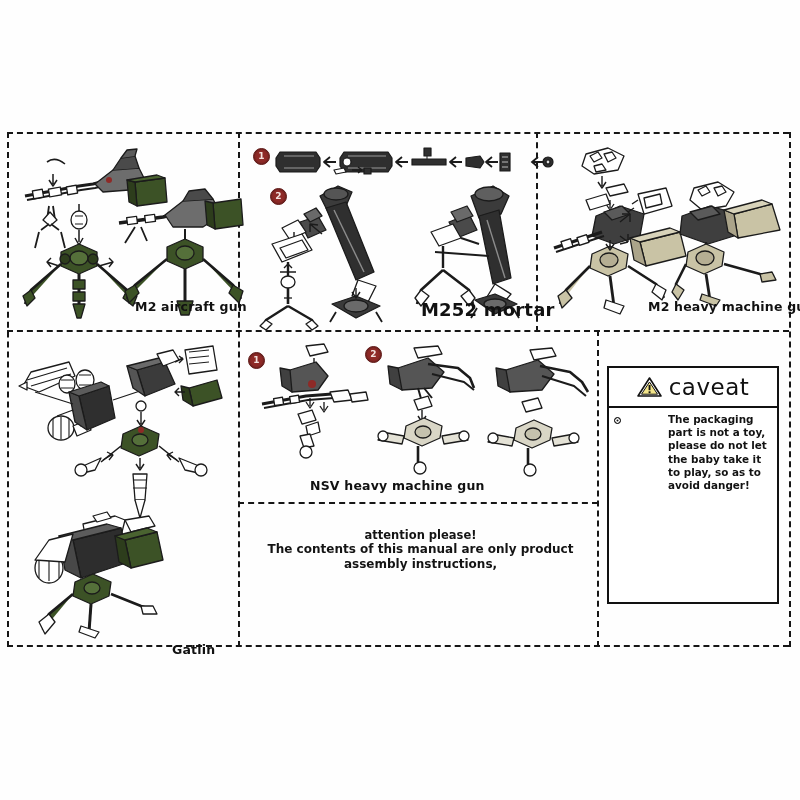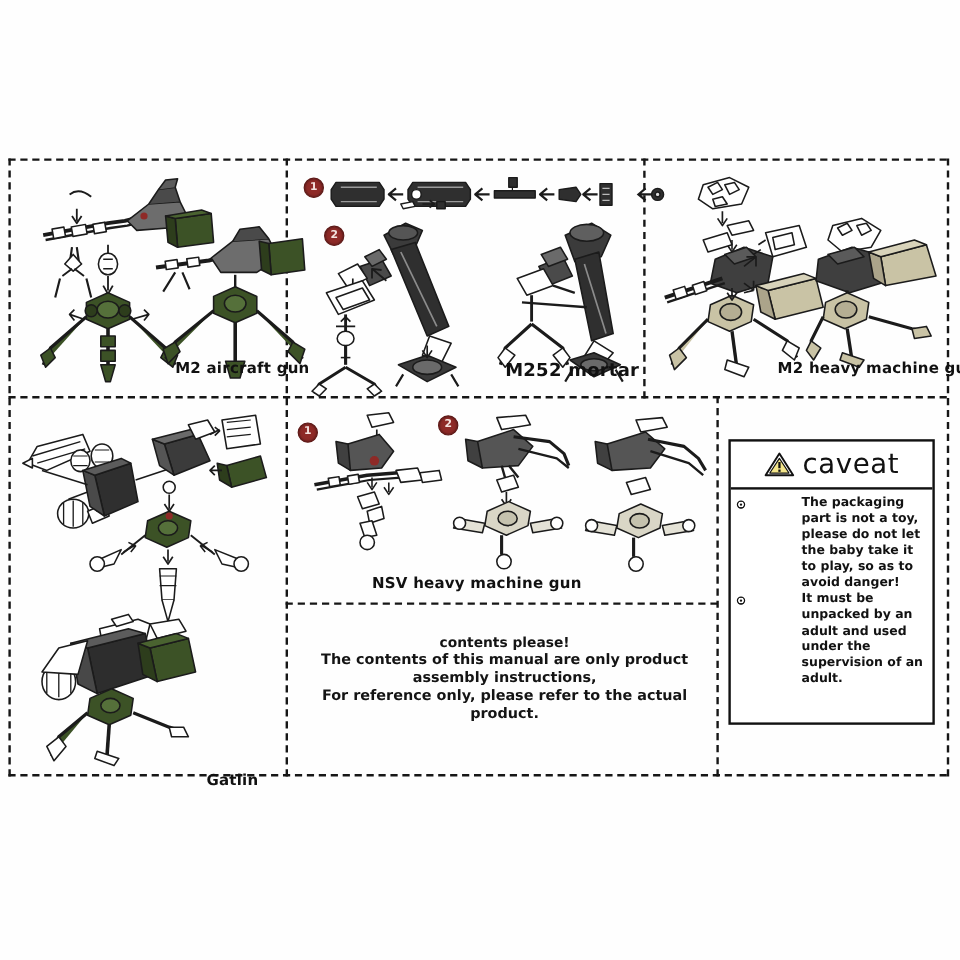--- a/index.html
+++ b/index.html
@@ -110,21 +110,21 @@
   <div class="grid-line h-dash" style="left:7px;top:330px;width:782px;"></div>
   <div class="grid-line h-dash" style="left:7px;top:645px;width:782px;"></div>
   <div class="grid-line h-dash" style="left:238px;top:502px;width:360px;"></div>
 
   <div class="grid-line v-dash" style="left:7px;top:132px;height:515px;"></div>
   <div class="grid-line v-dash" style="left:789px;top:132px;height:515px;"></div>
   <div class="grid-line v-dash" style="left:238px;top:132px;height:515px;"></div>
   <div class="grid-line v-dash" style="left:536px;top:132px;height:200px;"></div>
   <div class="grid-line v-dash" style="left:597px;top:330px;height:317px;"></div>
 
-  <div class="panel" style="left:18px;top:132px;width:231px;height:198px;text-align:right;">
+  <div class="panel" style="left:7px;top:132px;width:231px;height:198px;text-align:right;">
     <div class="ill" style="left:10px;top:8px;">
       <svg width="150" height="180" viewBox="0 0 150 180">
         <g stroke="#1b1b1b" stroke-width="1.3" fill="none" stroke-linejoin="round">
 
           <path d="M8 56 L62 46 L76 44 L92 40 L104 36" stroke-width="3.2"></path>
           <path d="M10 60 L64 50 L78 48 L94 44 L106 40" stroke-width="2"></path>
           <rect x="16" y="50" width="10" height="8" transform="rotate(-10 21 54)" fill="#fff"></rect>
           <rect x="32" y="48" width="12" height="8" transform="rotate(-10 38 52)" fill="#fff"></rect>
           <rect x="50" y="46" width="10" height="8" transform="rotate(-10 55 50)" fill="#fff"></rect>
 
@@ -305,21 +305,21 @@
           <path d="M30 88 L56 108 L60 122" stroke-width="2.6"></path>
           <path d="M56 108 L62 116 L56 124 L48 114 Z" fill="#fff"></path>
           <path d="M82 102 L72 118 L86 126 L98 112 Z" fill="#fff"></path>
           <path d="M62 118 L82 112 L104 122 L82 132 Z" fill="#3a3a3a"></path>
           <ellipse cx="82" cy="122" rx="11" ry="5" fill="#6a6a6a"></ellipse>
           <path d="M64 126 L58 136 M100 126 L106 136" stroke-width="1.8"></path>
         </g>
       </svg>
     </div>
 
-    <div class="panel-label" style="left:183px;top:167px;font-size:15px;">M252 mortar</div>
+    <div class="panel-label" style="left:183px;top:167px;font-size:18px;">M252 mortar</div>
   </div>
 
   <div class="panel" style="left:536px;top:132px;width:253px;height:198px;">
     <div class="ill" style="left:12px;top:12px;">
       <svg width="150" height="170" viewBox="0 0 150 170">
         <g stroke="#1b1b1b" stroke-width="1.3" fill="none" stroke-linejoin="round">
 
           <path d="M38 10 L60 4 L76 12 L70 26 L46 30 L34 22 Z" fill="#fff"></path>
           <path d="M42 12 L50 8 L54 14 L46 18 Z" fill="#fff"></path>
           <path d="M56 10 L64 8 L68 14 L60 18 Z" fill="#fff"></path>
@@ -564,43 +564,38 @@
           <path d="M42 100 L42 116" stroke-width="2.6"></path>
           <ellipse cx="44" cy="122" rx="6" ry="6" fill="#fff"></ellipse>
         </g>
       </svg>
     </div>
 
     <div class="panel-label" style="left:72px;top:148px;font-size:12.5px;">NSV heavy machine gun</div>
   </div>
 
   <div id="attention-block" style="left:248px;top:528px;width:345px;">
-    <div id="attention-heading">contents please!</div>
+    <div id="attention-heading">attention please!</div>
     <div id="attention-l1">The contents of this manual are only product assembly instructions,</div>
-    <div id="attention-l2">For reference only, please refer to the actual product.</div>
   </div>
 
   <div id="caveat-box" style="left:607px;top:366px;width:172px;height:238px;">
     <div id="caveat-head">
       <span>
         <svg class="warn-tri" width="25" height="22" viewBox="0 0 25 22">
           <polygon points="12.5,2 24,20 1,20" fill="#ffffff" stroke="#111111" stroke-width="1.6" stroke-linejoin="round"></polygon>
           <polygon points="12.5,6 20.5,18.2 4.5,18.2" fill="#f3e58a" stroke="#111111" stroke-width="1" stroke-linejoin="round"></polygon>
           <rect x="11.6" y="9" width="1.9" height="5.2" fill="#111111"></rect>
           <rect x="11.6" y="15.3" width="1.9" height="1.9" fill="#111111"></rect>
         </svg>
       </span>
       <span id="caveat-title">caveat</span>
     </div>
     <div id="caveat-body">
       <div class="caveat-item">
         <span class="bullet"></span>
         <span class="caveat-text">The packaging part is not a toy, please do not let the baby take it to play, so as to avoid danger!</span>
       </div>
-      <div class="caveat-item">
-        <span class="bullet"></span>
-        <span class="caveat-text">It must be unpacked by an adult and used under the supervision of an adult.</span>
-      </div>
     </div>
   </div>
 
 
 </div>
 
 </body></html>

